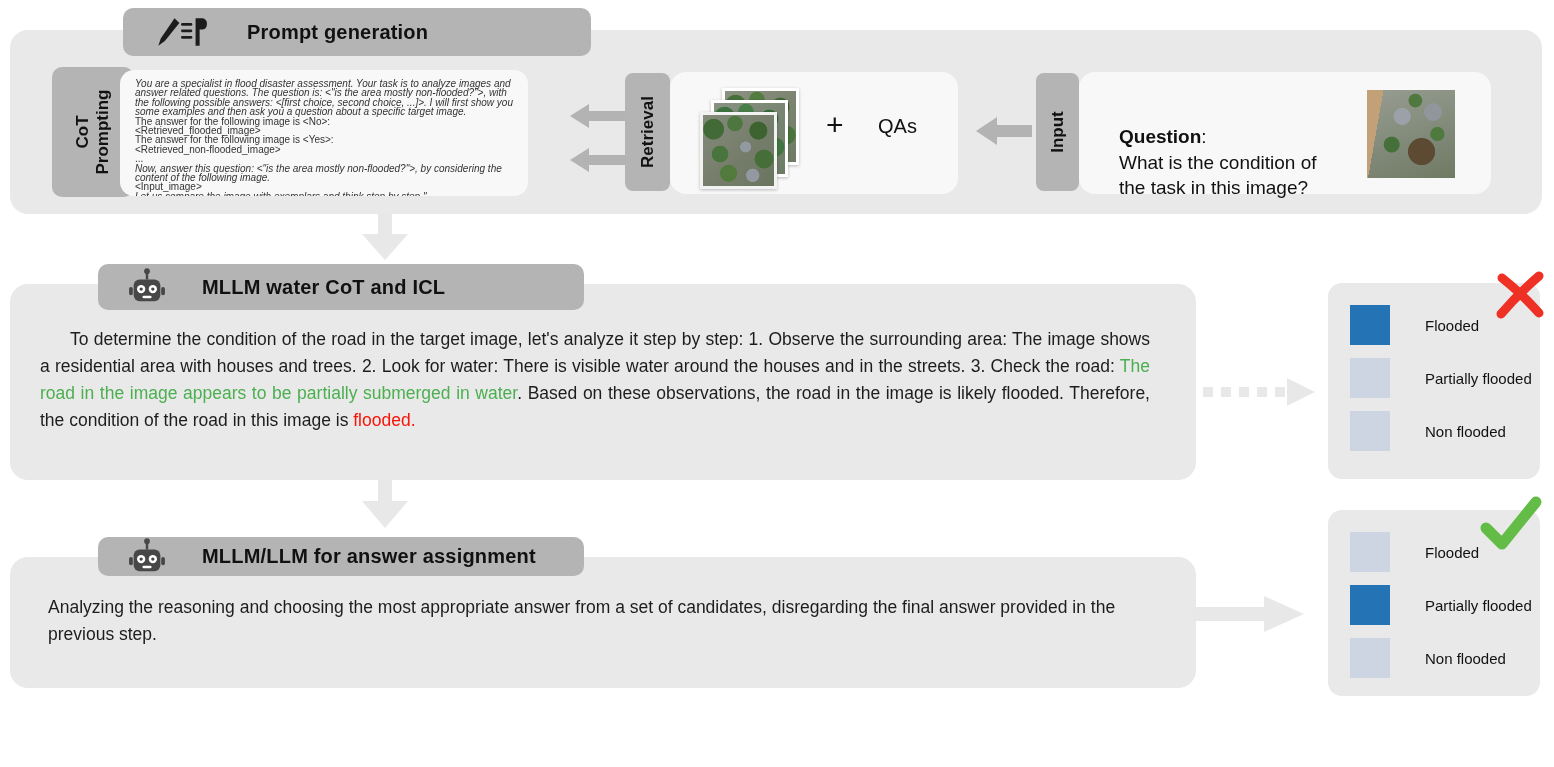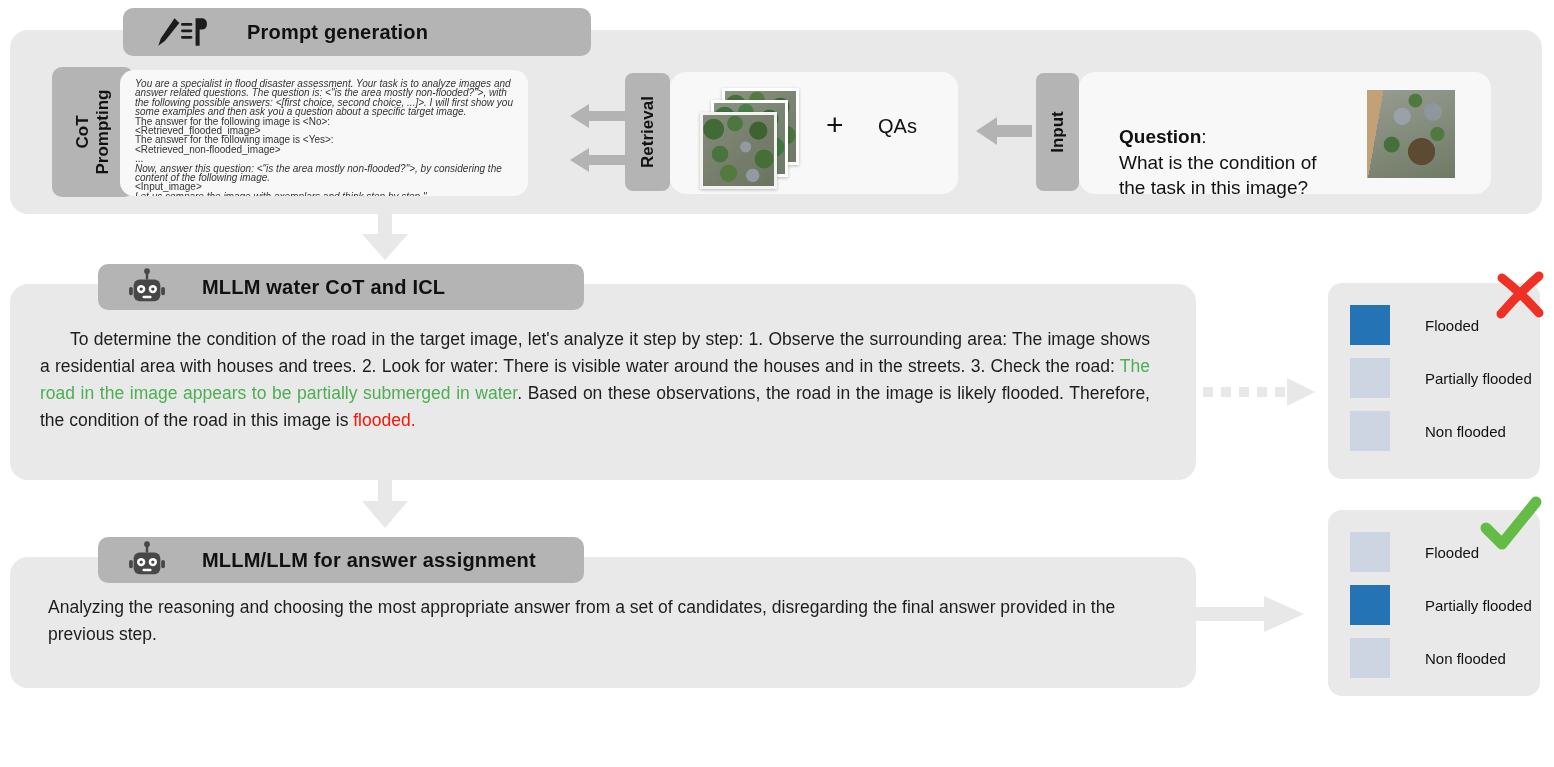--- a/index.html
+++ b/index.html
@@ -216,21 +216,21 @@
   </span>
 
   <span class="abs" style="left:360px;top:480px;color:var(--arrow-light);">
     <svg width="50" height="48" viewBox="0 0 50 48">
         <polygon points="18,0 32,0 32,21 48,21 25,48 2,21 18,21" fill="currentColor"></polygon>
       </svg>
   </span>
 
   <div class="section-box" style="left:10px;top:557px;width:1186px;height:131px;"></div>
 
-  <div class="header-bar" style="left:98px;top:537px;width:486px;height:46px;padding-left:28px;align-items:center;">
+  <div class="header-bar" style="left:98px;top:537px;width:486px;height:39px;padding-left:28px;align-items:center;">
     <span style="color:var(--icon-dark);margin-right:34px;">
       <svg width="42" height="40" viewBox="0 0 48 48" fill="none">
         <circle cx="24" cy="5" r="3.4" fill="currentColor"></circle>
         <rect x="22.5" y="7" width="3" height="8" fill="currentColor"></rect>
         <rect x="8" y="15" width="32" height="26" rx="7" fill="currentColor"></rect>
         <rect x="2.5" y="24" width="4.5" height="10" rx="2.2" fill="currentColor"></rect>
         <rect x="41" y="24" width="4.5" height="10" rx="2.2" fill="currentColor"></rect>
         <circle cx="17" cy="26.5" r="5" fill="#fff"></circle>
         <circle cx="31" cy="26.5" r="5" fill="#fff"></circle>
         <circle cx="17" cy="26.5" r="2" fill="currentColor"></circle>

